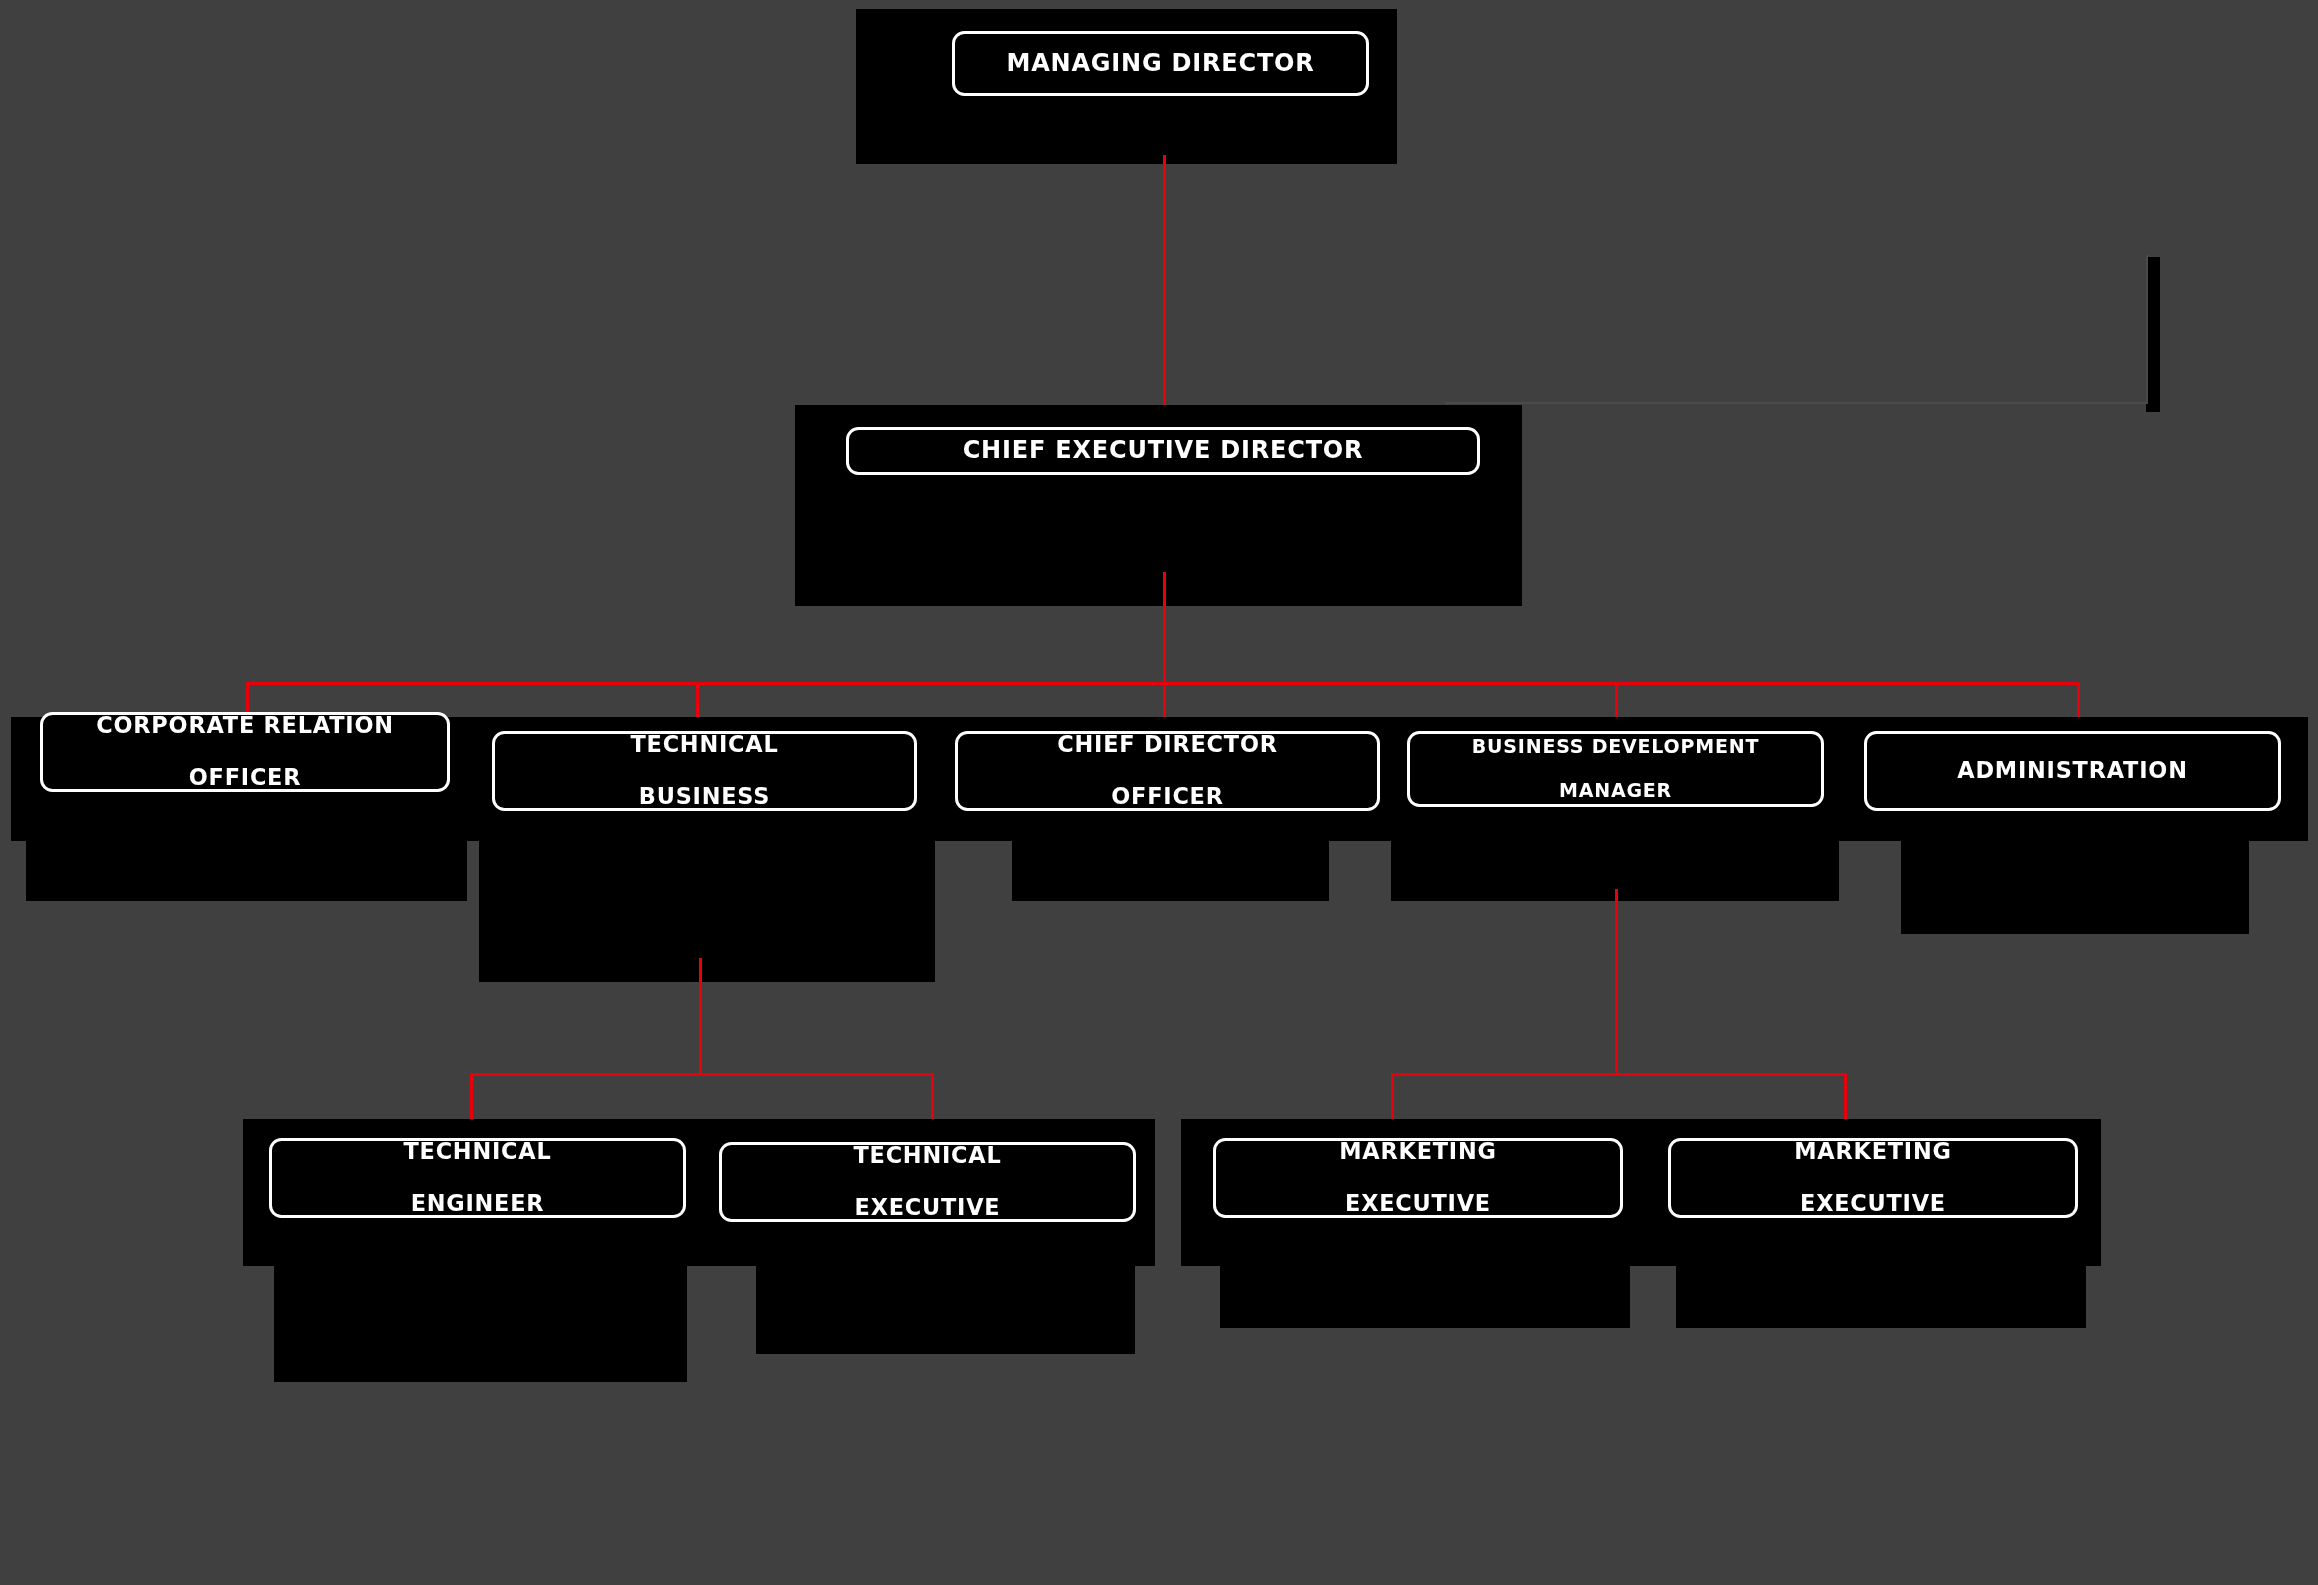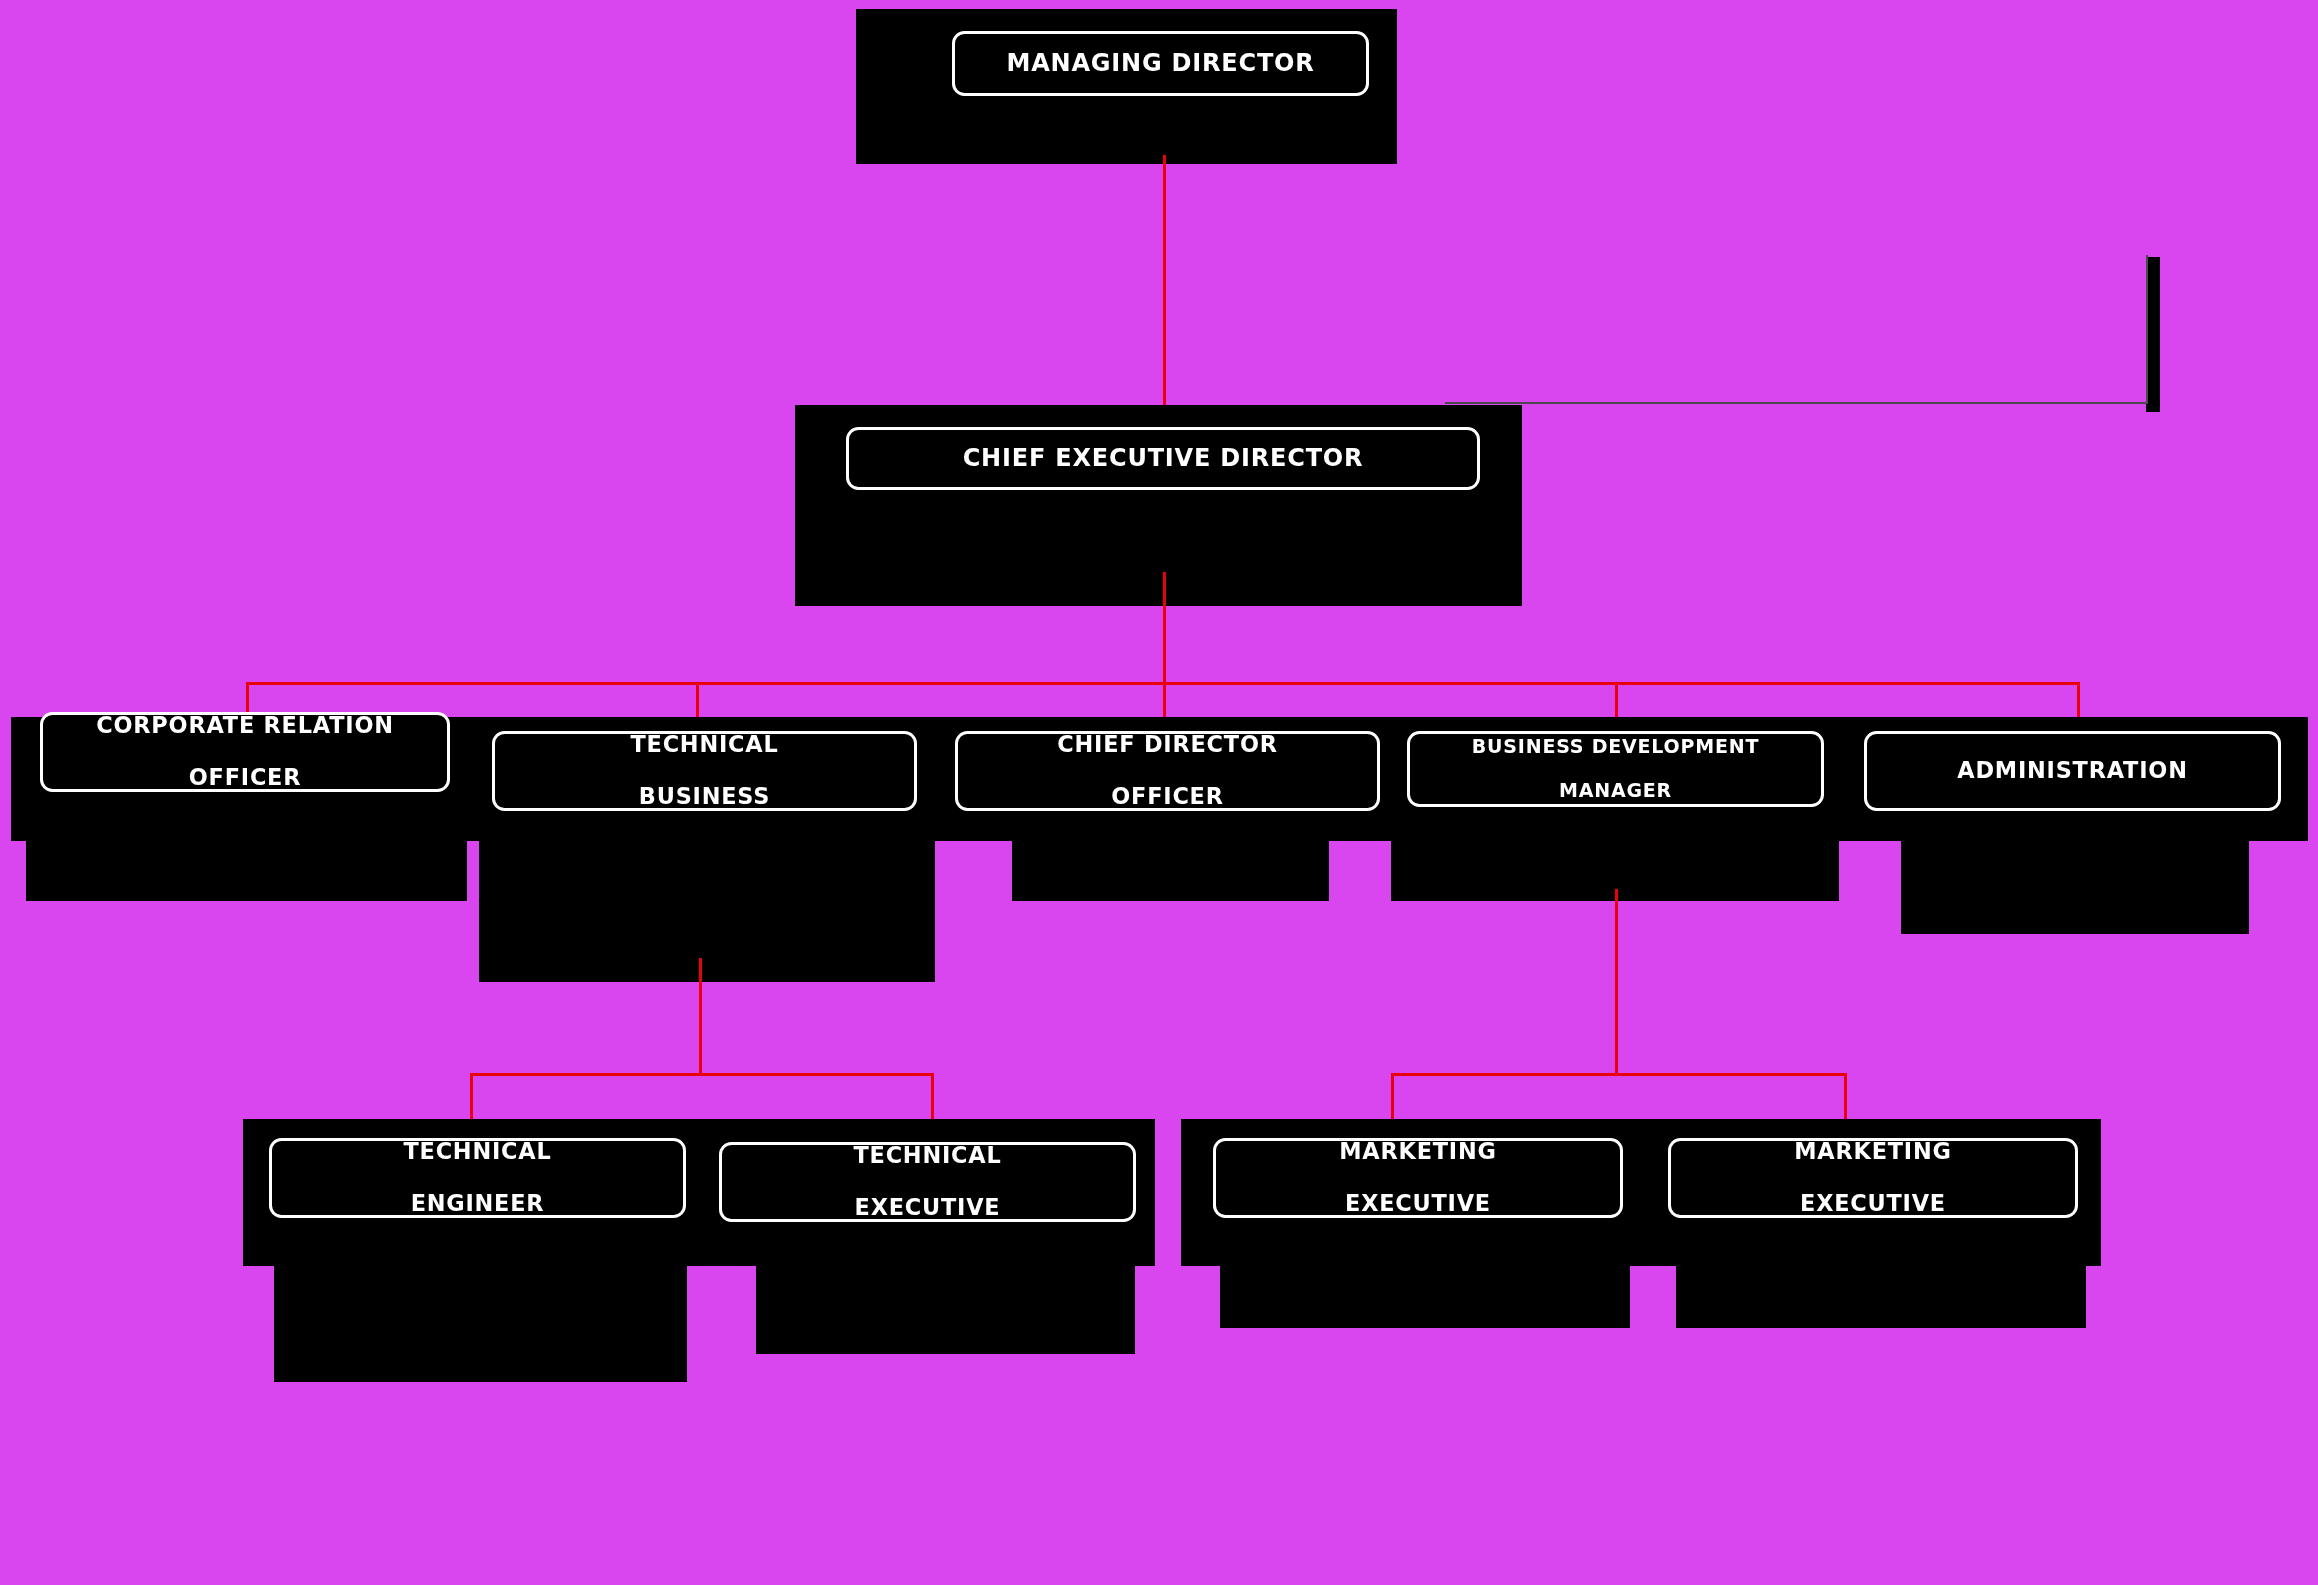--- a/index.html
+++ b/index.html
@@ -4,21 +4,21 @@
 <style>
   html, body {
     margin: 0;
     padding: 0;
     background: #ffffff;
   }
   #stage {
     position: relative;
     width: 2319px;
     height: 1586px;
-    background: #d946ef;
+    background: #404040;
     overflow: hidden;
     font-family: "DejaVu Sans", sans-serif;
   }
 
   
   .slab {
     position: absolute;
     background: #000000;
   }
 
@@ -68,21 +68,21 @@
     <span>MANAGING DIRECTOR</span>
   </div>
 
   <div class="conn conn-v" style="left:1163px; top:155px; height:290px;"></div>
 
   <div class="blackbar" style="left:2146px; top:257px; width:14px; height:155px;"></div>
   <div class="thinline" style="left:1445px; top:402px; width:703px; height:2.3px;"></div>
   <div class="thinline" style="left:2146px; top:255px; width:2.3px; height:148px;"></div>
 
   <div class="slab" style="left:795px; top:405px; width:727px; height:201px;"></div>
-  <div class="node" style="left:846px; top:427px; width:634px; height:63px; font-size:24px;">
+  <div class="node" style="left:846px; top:427px; width:634px; height:48px; font-size:24px;">
     <span>CHIEF EXECUTIVE DIRECTOR</span>
   </div>
 
   <div class="conn conn-v" style="left:1163px; top:572px; height:155px;"></div>
   <div class="conn conn-h" style="left:246px; top:682px; width:1832px;"></div>
 
   <div class="conn conn-v" style="left:246px; top:682px; height:87px;"></div>
   <div class="conn conn-v" style="left:696px; top:682px; height:87px;"></div>
   <div class="conn conn-v" style="left:1163px; top:682px; height:87px;"></div>
   <div class="conn conn-v" style="left:1615px; top:682px; height:87px;"></div>

